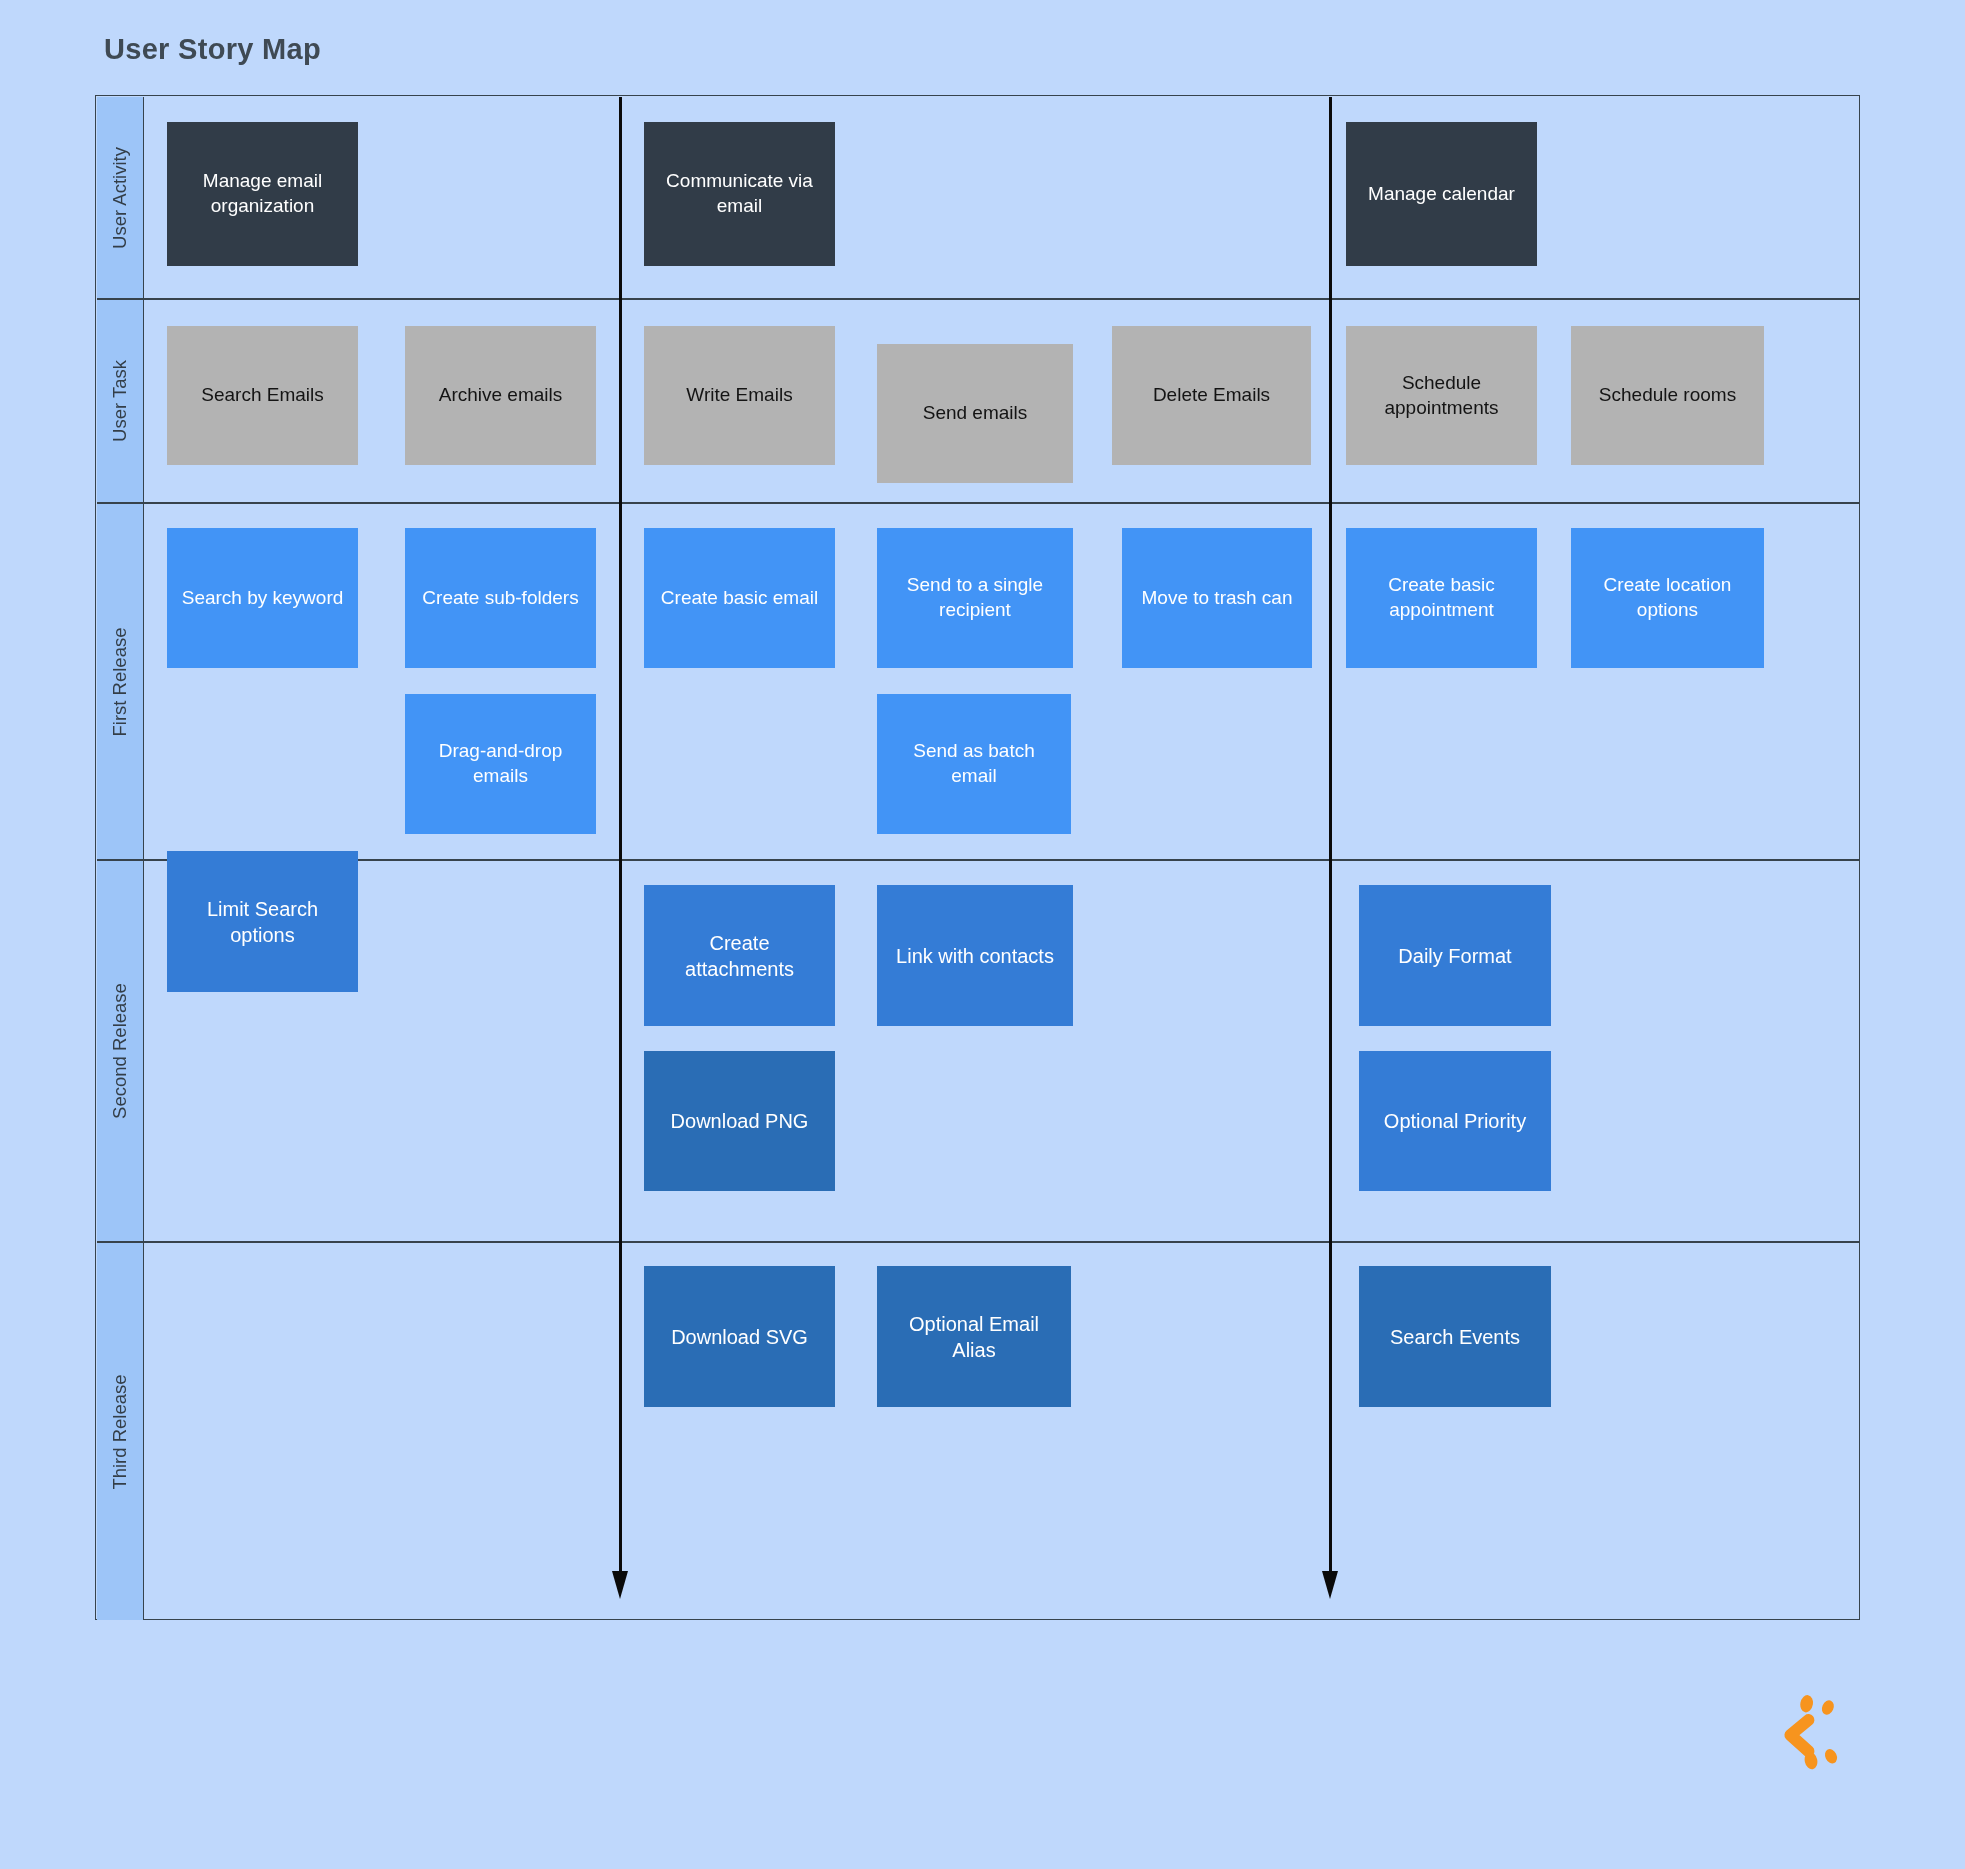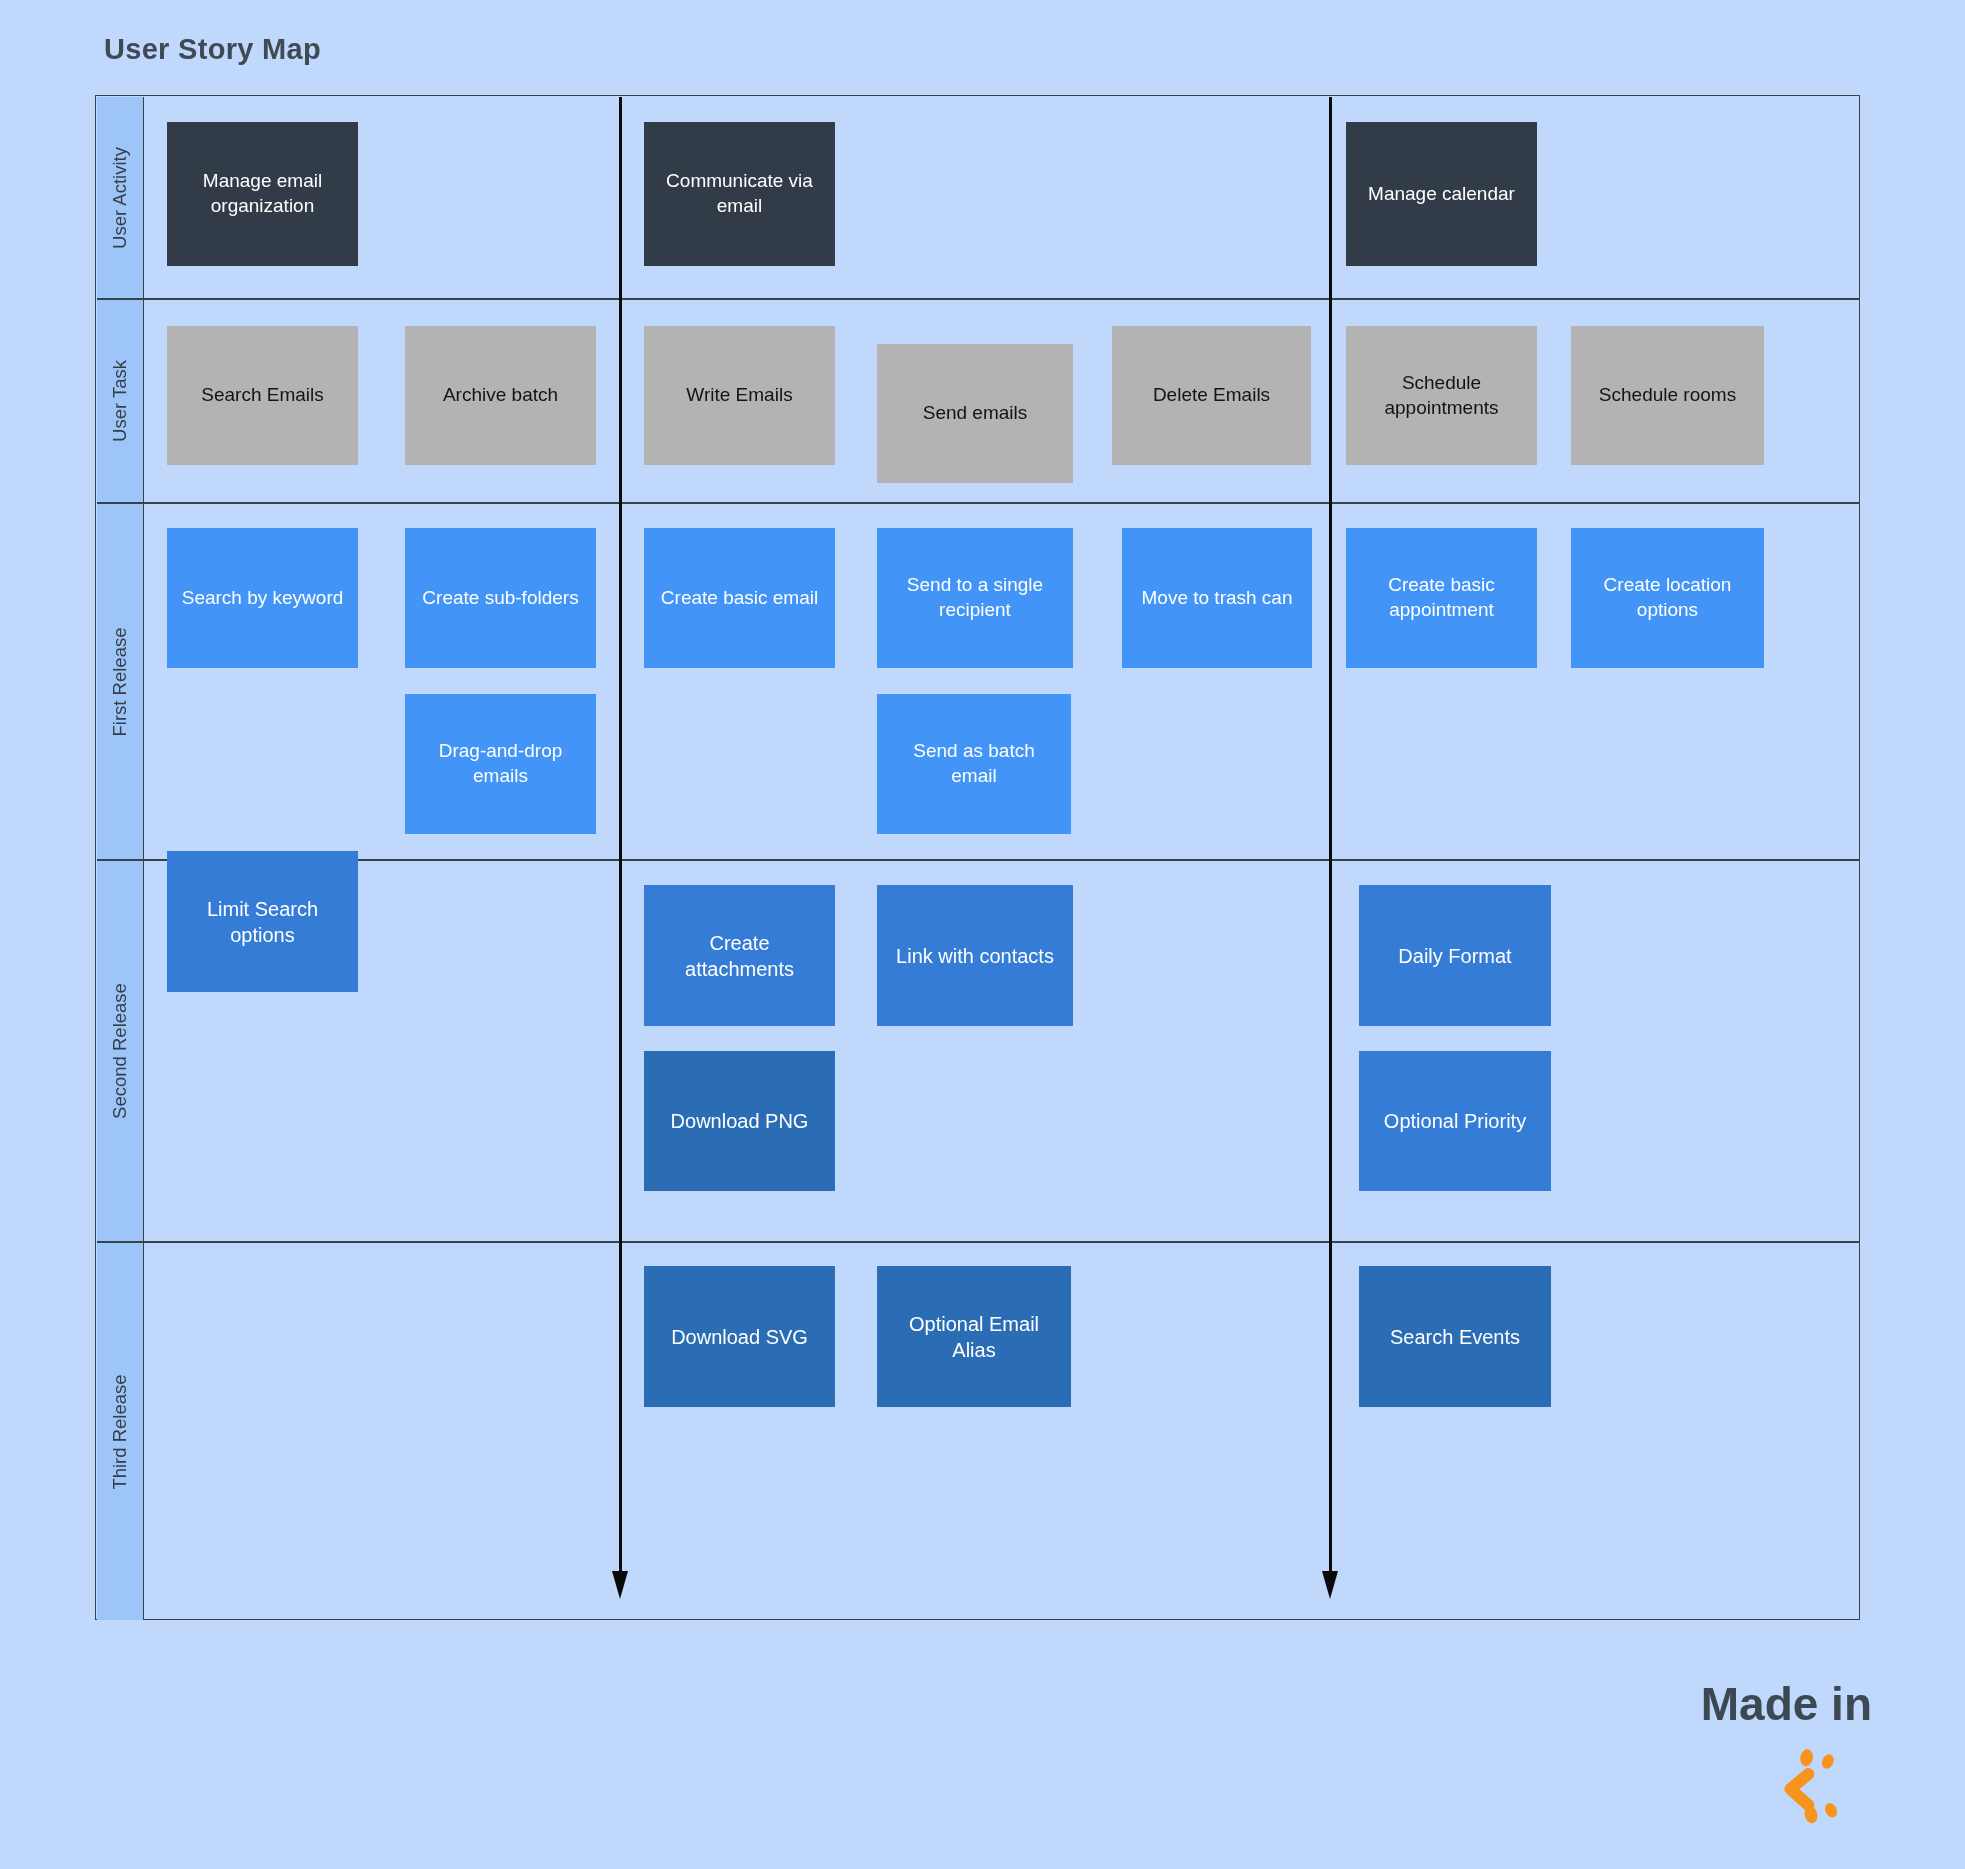--- a/index.html
+++ b/index.html
@@ -100,21 +100,21 @@
 <div class="v-arrow-line" style="left:1329px"></div>
 <div class="arrowhead" style="left:1322px;top:1571px"></div>
 
 <div class="card activity" style="left:167px;top:122px;width:191px;height:144px">Manage email
 organization</div>
 <div class="card activity" style="left:644px;top:122px;width:191px;height:144px">Communicate via
 email</div>
 <div class="card activity" style="left:1346px;top:122px;width:191px;height:144px">Manage calendar</div>
 
 <div class="card task" style="left:167px;top:326px;width:191px;height:139px">Search Emails</div>
-<div class="card task" style="left:405px;top:326px;width:191px;height:139px">Archive batch</div>
+<div class="card task" style="left:405px;top:326px;width:191px;height:139px">Archive emails</div>
 <div class="card task" style="left:644px;top:326px;width:191px;height:139px">Write Emails</div>
 <div class="card task" style="left:877px;top:344px;width:196px;height:139px">Send emails</div>
 <div class="card task" style="left:1112px;top:326px;width:199px;height:139px">Delete Emails</div>
 <div class="card task" style="left:1346px;top:326px;width:191px;height:139px">Schedule
 appointments</div>
 <div class="card task" style="left:1571px;top:326px;width:193px;height:139px">Schedule rooms</div>
 
 <div class="card r1" style="left:167px;top:528px;width:191px;height:140px">Search by keyword</div>
 <div class="card r1" style="left:405px;top:528px;width:191px;height:140px">Create sub-folders</div>
 <div class="card r1" style="left:644px;top:528px;width:191px;height:140px">Create basic email</div>
@@ -138,21 +138,20 @@
 <div class="card r2" style="left:1359px;top:885px;width:192px;height:141px">Daily Format</div>
 <div class="card r3" style="left:644px;top:1051px;width:191px;height:140px">Download PNG</div>
 <div class="card r2" style="left:1359px;top:1051px;width:192px;height:140px">Optional Priority</div>
 
 <div class="card r3" style="left:644px;top:1266px;width:191px;height:141px">Download SVG</div>
 <div class="card r3" style="left:877px;top:1266px;width:194px;height:141px">Optional Email
 Alias</div>
 <div class="card r3" style="left:1359px;top:1266px;width:192px;height:141px">Search Events</div>
 
 <div class="footer">
-  <div class="made-in">Made in</div>
   <div class="logo-row">
     <svg class="logo-icon" viewBox="0 0 120 120">
       <g fill="#F7941E" stroke="none">
         <ellipse cx="41" cy="14" rx="10" ry="14" transform="rotate(10 41 14)"></ellipse>
         <ellipse cx="75" cy="20" rx="9" ry="12" transform="rotate(24 75 20)"></ellipse>
         <ellipse cx="48" cy="105" rx="10" ry="14" transform="rotate(-12 48 105)"></ellipse>
         <ellipse cx="80" cy="98" rx="9" ry="12" transform="rotate(-26 80 98)"></ellipse>
       </g>
       <polyline points="44,40 15,64 44,90" fill="none" stroke="#F7941E" stroke-width="19" stroke-linecap="round" stroke-linejoin="round"></polyline>
     </svg>

